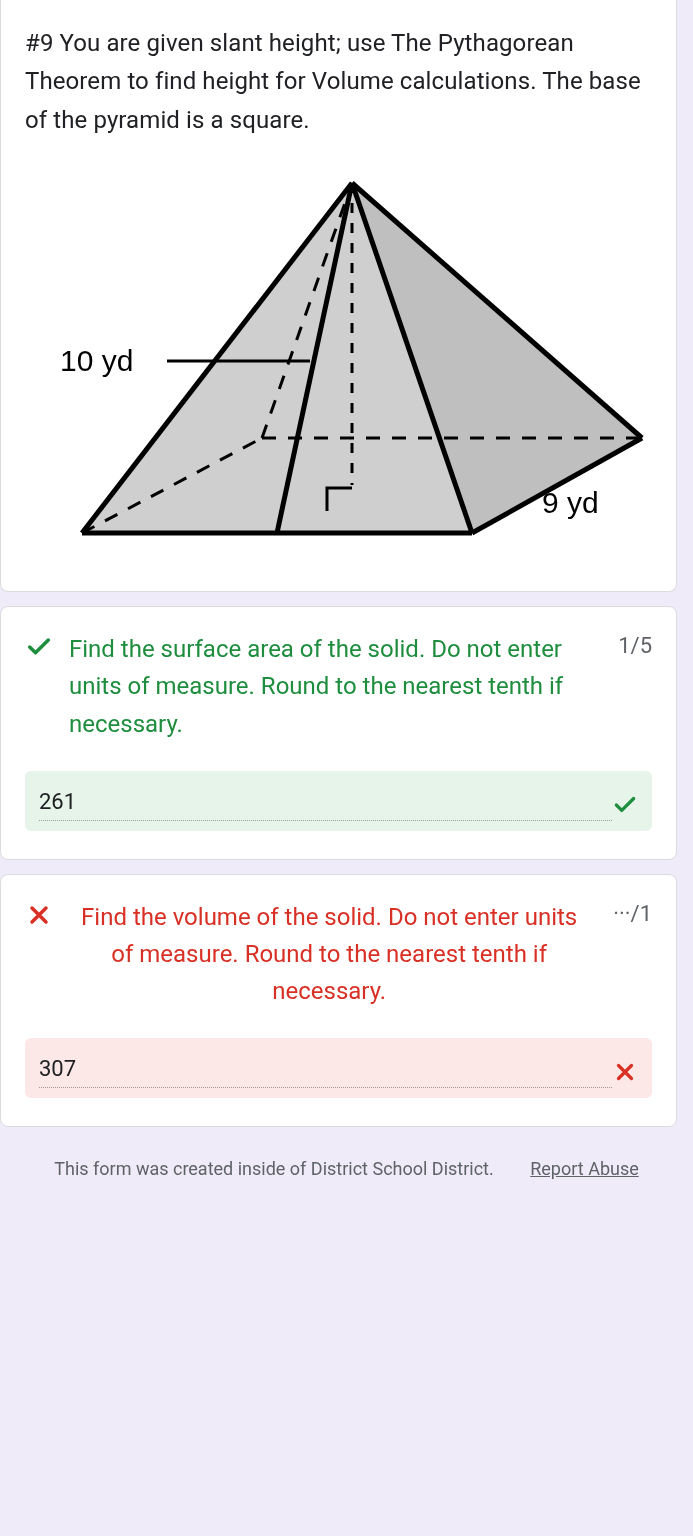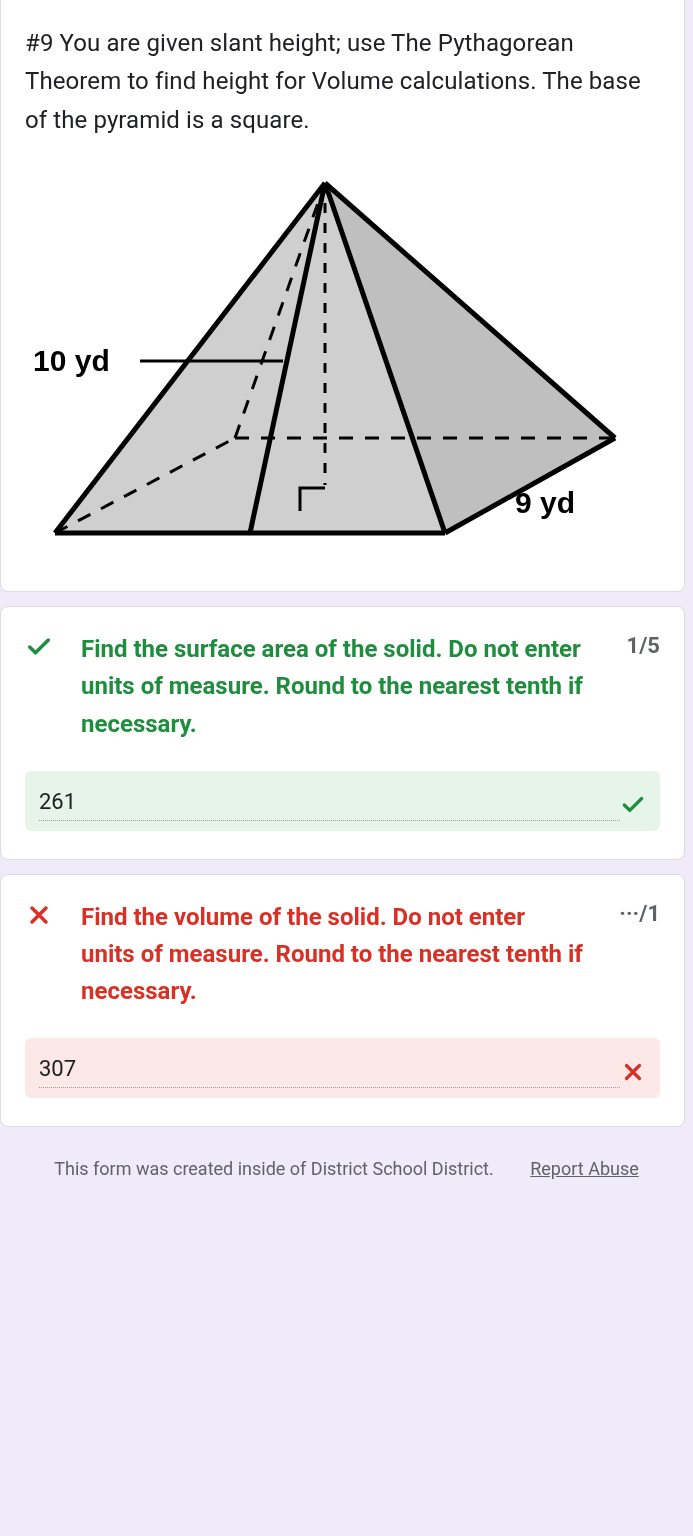--- a/index.html
+++ b/index.html
@@ -5,61 +5,59 @@
   * { box-sizing: border-box; margin: 0; padding: 0; }
   body {
     font-family: 'Roboto', 'Helvetica Neue', Arial, sans-serif;
     background: #f0ebf8;
     width: 693px;
     color: #202124;
   }
   .card {
     background: #fff;
     border-radius: 8px;
-    margin: 0 8px 14px 0;
+    margin: 0 16px 14px 0;
     padding: 24px 24px 28px 24px;
     border: 1px solid #dadce0;
   }
   .desc-card {
     border-top-left-radius: 0;
     border-top-right-radius: 0;
     border-top: none;
     margin-top: 0;
   }
   .desc-text {
     font-size: 24px;
     line-height: 1.6;
     color: #202124;
     letter-spacing: 0.1px;
   }
   .figure {
     margin-top: 24px;
     display: flex;
-    justify-content: flex-start;
-    font-weight: bold;
+    justify-content: flex-end;
   }
   .question-header {
     display: flex;
     align-items: flex-start;
-    gap: 28px;
-    font-weight: bold;
+    gap: 16px;
   }
   .status-icon {
     flex: 0 0 auto;
     width: 28px;
     height: 28px;
     margin-top: 2px;
   }
   .q-text {
     flex: 1 1 auto;
     font-size: 24px;
     line-height: 1.55;
   }
   .q-correct .q-text { color: #1e8e3e; }
-  .q-incorrect .q-text { color: #d93025; }
+  .q-incorrect .q-text { color: #d93025; text-align: center; }
   .points {
     flex: 0 0 auto;
     font-size: 22px;
     color: #5f6368;
     white-space: nowrap;
     margin-left: 8px;
     margin-top: 2px;
   }
   .answer-row {
     margin-top: 28px;

